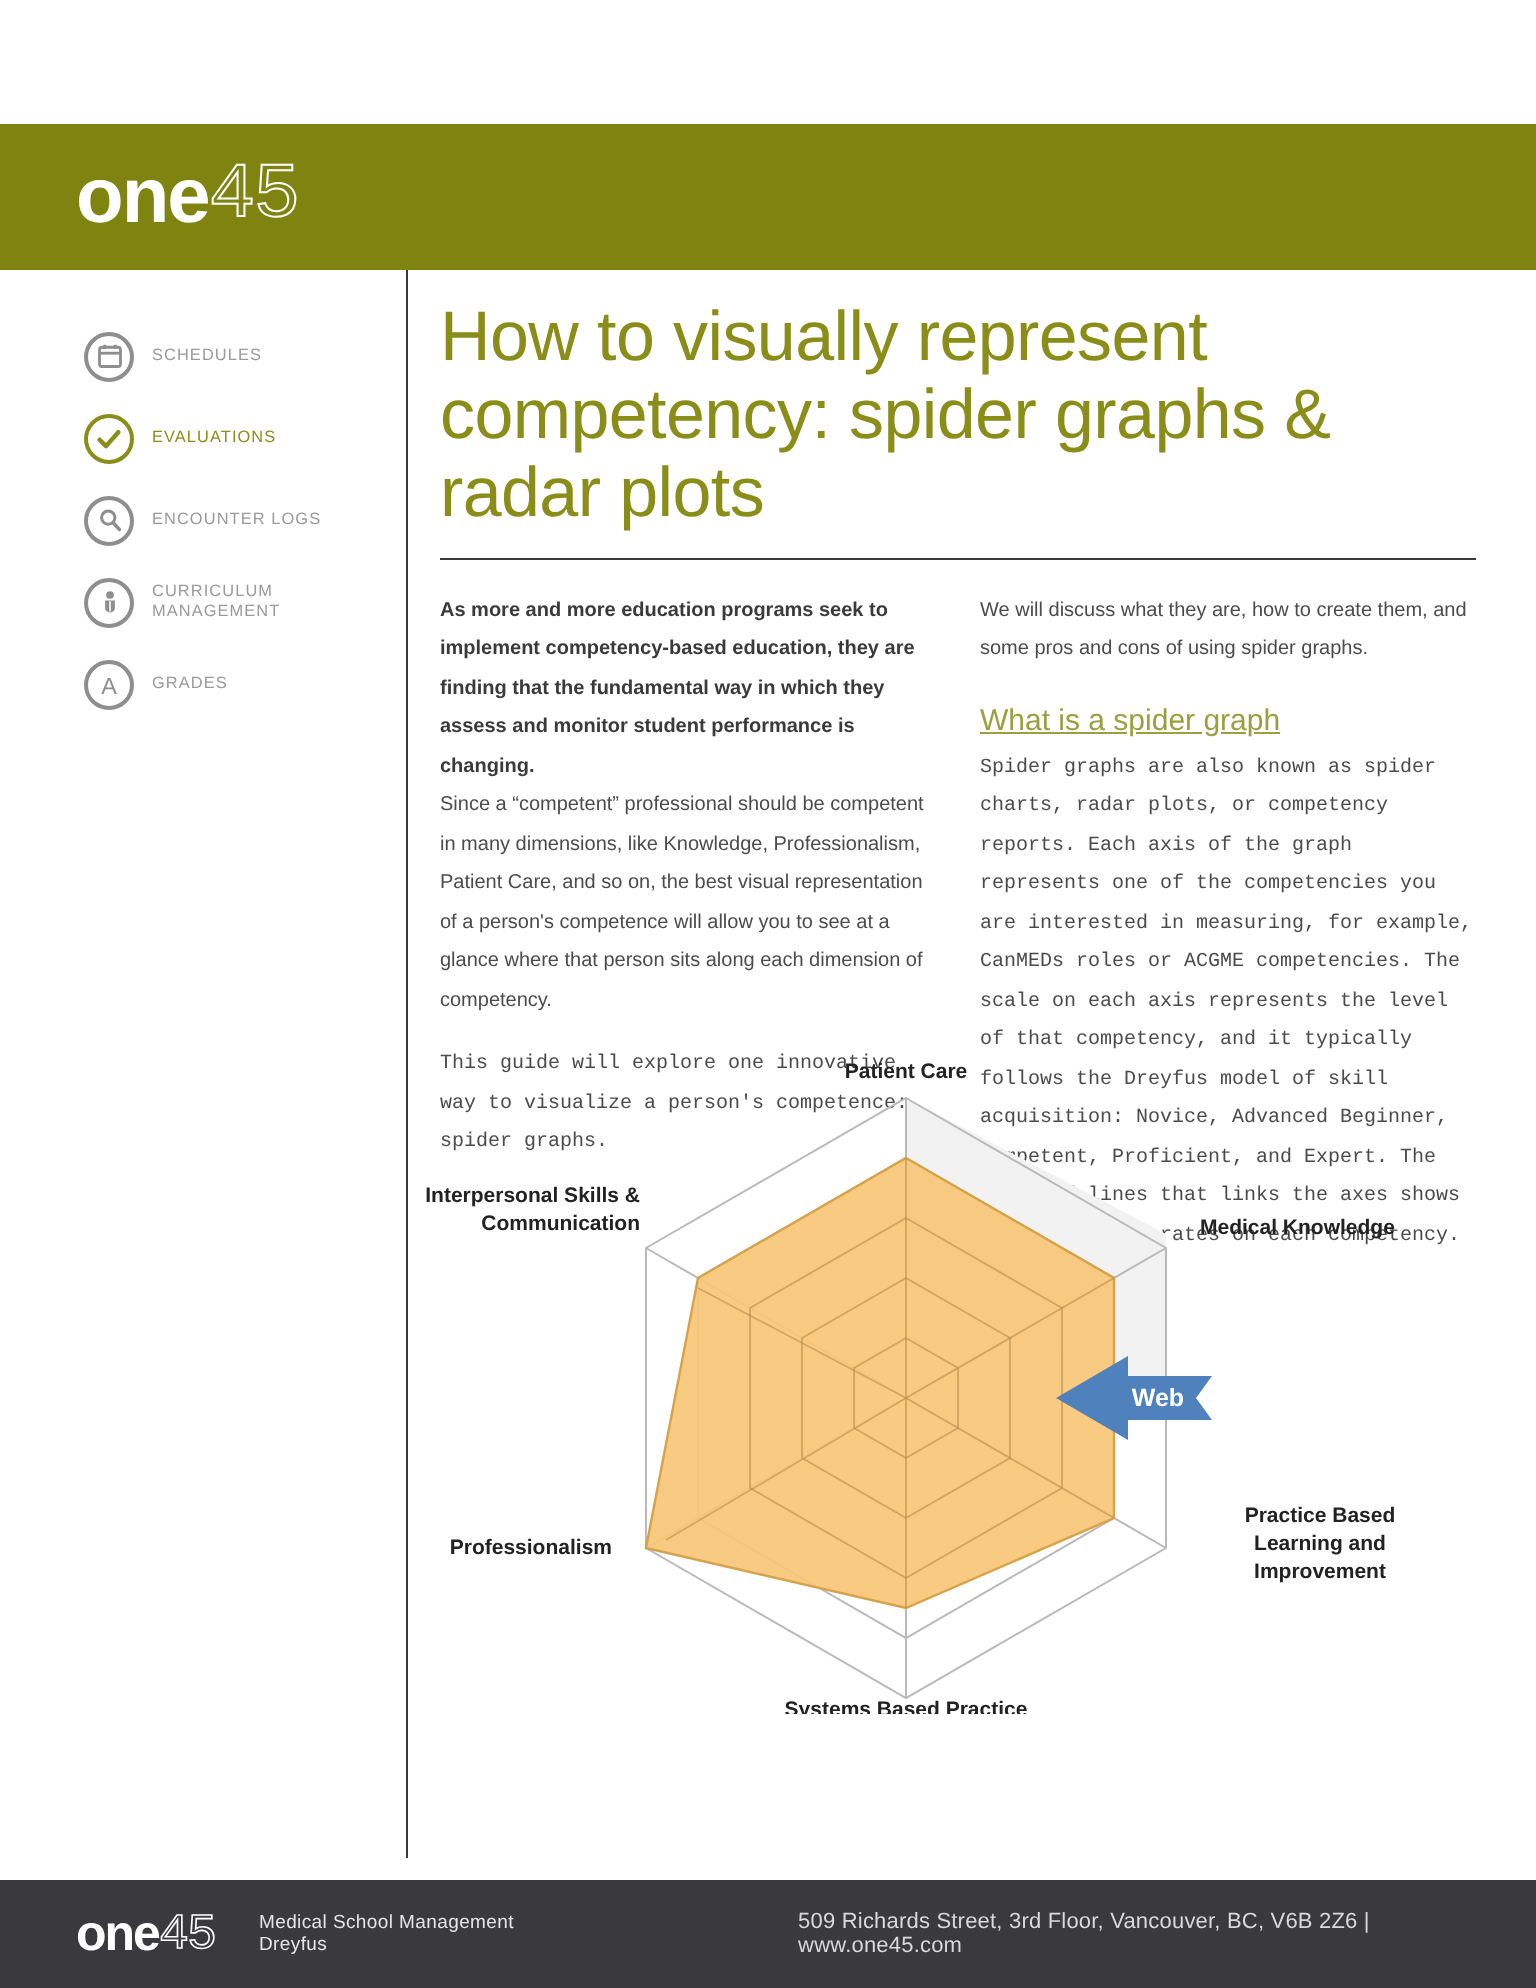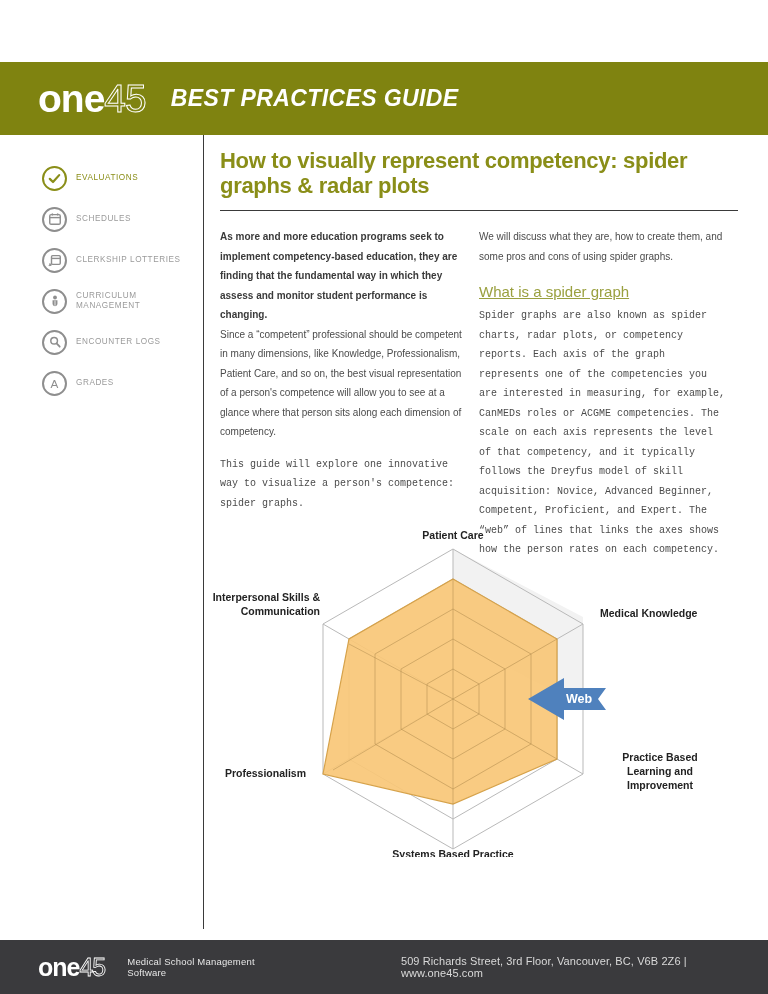--- a/index.html
+++ b/index.html
@@ -15,21 +15,21 @@
   #header{
     height:73px;background:#7f8310;
     display:flex;align-items:center;
     padding-left:38px;box-sizing:border-box;
   }
   .logo{display:flex;align-items:flex-end;line-height:1;}
   .logo .logo-one{
     font-size:39px;font-weight:bold;color:#ffffff;letter-spacing:-1px;
   }
   .logo .logo-45{
-    font-size:39px;color:transparent;letter-spacing:-1px;
+    font-size:39px;color:transparent;letter-spacing:-1px;font-family:Liberation Mono, monospace;
     -webkit-text-stroke:1px #ffffff;
   }
   #header-subtitle{
     margin-left:25px;color:#ffffff;font-style:italic;font-weight:bold;
     font-size:23px;letter-spacing:0.4px;
   }
   
   #body-area{
     position:relative;height:805px;background:#ffffff;
   }
@@ -56,27 +56,27 @@
     letter-spacing:0.55px;line-height:1.25;text-transform:uppercase;
   }
   .nav-item.active .nav-ico{border-color:#8a8e18;color:#8a8e18;}
   .nav-item.active .nav-label{color:#8a8e18;}
   
   #main{
     position:absolute;left:204px;top:0;width:564px;height:794px;
     padding:14px 28px 0 10px;box-sizing:border-box;
   }
   #page-title{
-    color:#8a8e18;font-size:22px;line-height:1.12;font-weight:bold;
+    color:#8a8e18;font-size:35px;line-height:1.12;font-weight:normal;
     margin:0 0 0 6px;letter-spacing:-0.3px;
   }
   #title-rule{
     height:1px;background:#3a3a3a;margin:12px 0 0 6px;width:518px;
   }
-  .columns{display:flex;gap:11px;margin:16px 0 0 6px;}
+  .columns{display:flex;gap:22px;margin:16px 0 0 6px;}
   .col{width:248px;}
   .lead{
     font-size:10px;font-weight:bold;color:#3a3a3a;line-height:1.95;margin:0;
   }
   .sub-head{
     color:#9aa03f;font-size:15px;font-weight:normal;margin:17px 0 6px 0;text-decoration:underline;
   }
   .para{
     font-size:10px;color:#4b4b4b;line-height:1.95;margin:0 0 13px 0;
   }
@@ -103,81 +103,69 @@
 </head>
 <body>
 
 <div id="top-strip"></div>
 
 <div id="header">
   <div class="logo">
     <span class="logo-one">one</span>
       <span class="logo-45">45</span>
   </div>
-  <div id="header-subtitle">BEST PRACTICES GUIDE</div>
 </div>
 
 <div id="body-area">
 
   <div id="vrule"></div>
 
   <div id="sidebar">
-
-    <div class="nav-item active">
-      <span class="nav-ico">
-        <svg width="15" height="15" viewBox="0 0 16 16">
-          <polyline points="3,8.4 6.4,11.8 13,4.4" fill="none" stroke="currentColor" stroke-width="2.4" stroke-linecap="round" stroke-linejoin="round"></polyline>
-        </svg>
-      </span>
-      <span class="nav-label">EVALUATIONS</span>
-    </div>
 
     <div class="nav-item">
       <span class="nav-ico">
         <svg width="14" height="14" viewBox="0 0 16 16">
           <rect x="2" y="3" width="12" height="11" rx="1.5" fill="none" stroke="currentColor" stroke-width="1.6"></rect>
           <line x1="2" y1="6.4" x2="14" y2="6.4" stroke="currentColor" stroke-width="1.6"></line>
           <line x1="5" y1="1.6" x2="5" y2="4" stroke="currentColor" stroke-width="1.6"></line>
           <line x1="11" y1="1.6" x2="11" y2="4" stroke="currentColor" stroke-width="1.6"></line>
         </svg>
       </span>
       <span class="nav-label">SCHEDULES</span>
     </div>
 
+    <div class="nav-item active">
+      <span class="nav-ico">
+        <svg width="15" height="15" viewBox="0 0 16 16">
+          <polyline points="3,8.4 6.4,11.8 13,4.4" fill="none" stroke="currentColor" stroke-width="2.4" stroke-linecap="round" stroke-linejoin="round"></polyline>
+        </svg>
+      </span>
+      <span class="nav-label">EVALUATIONS</span>
+    </div>
+
+
     <div class="nav-item">
       <span class="nav-ico">
         <svg width="14" height="14" viewBox="0 0 16 16">
-          <rect x="4" y="3" width="10" height="10" rx="1.2" fill="none" stroke="currentColor" stroke-width="1.6"></rect>
-          <line x1="4" y1="6.2" x2="14" y2="6.2" stroke="currentColor" stroke-width="1.6"></line>
-          <path d="M4 13 L1.6 14.4" stroke="currentColor" stroke-width="1.4"></path>
-          <text x="0.6" y="14.6" font-size="5" fill="currentColor" font-family="sans-serif">A</text>
-        </svg>
-      </span>
-      <span class="nav-label">CLERKSHIP LOTTERIES</span>
+          <circle cx="7" cy="6.6" r="3.8" fill="none" stroke="currentColor" stroke-width="1.7"></circle>
+          <line x1="9.8" y1="9.6" x2="13.4" y2="13.4" stroke="currentColor" stroke-width="2" stroke-linecap="round"></line>
+        </svg>
+      </span>
+      <span class="nav-label">ENCOUNTER LOGS</span>
     </div>
 
     <div class="nav-item">
       <span class="nav-ico">
         <svg width="14" height="14" viewBox="0 0 16 16">
           <circle cx="8" cy="4" r="2.2" fill="currentColor"></circle>
           <path d="M5.2 7.2 h5.6 v4.2 q0 2.2 -2.8 2.6 q-2.8 -0.4 -2.8 -2.6 z" fill="currentColor"></path>
           <line x1="8" y1="7.6" x2="8" y2="13.4" stroke="#ffffff" stroke-width="0.9"></line>
         </svg>
       </span>
       <span class="nav-label">CURRICULUM MANAGEMENT</span>
-    </div>
-
-    <div class="nav-item">
-      <span class="nav-ico">
-        <svg width="14" height="14" viewBox="0 0 16 16">
-          <circle cx="7" cy="6.6" r="3.8" fill="none" stroke="currentColor" stroke-width="1.7"></circle>
-          <line x1="9.8" y1="9.6" x2="13.4" y2="13.4" stroke="currentColor" stroke-width="2" stroke-linecap="round"></line>
-        </svg>
-      </span>
-      <span class="nav-label">ENCOUNTER LOGS</span>
     </div>
 
     <div class="nav-item">
       <span class="nav-ico">
         <svg width="15" height="15" viewBox="0 0 16 16">
           <text x="8" y="12.6" font-size="12.5" fill="currentColor" text-anchor="middle" font-family="sans-serif">A</text>
         </svg>
       </span>
       <span class="nav-label">GRADES</span>
     </div>
@@ -270,15 +258,15 @@
     </div>
 
   </div>
 </div>
 
 <div id="footer">
   <div class="logo">
     <span class="logo-one">one</span>
       <span class="logo-45">45</span>
   </div>
-  <div id="footer-tagline">Medical School Management Software</div>
+  <div id="footer-tagline">Medical School Management Dreyfus</div>
   <div id="footer-address">509 Richards Street, 3rd Floor, Vancouver, BC, V6B 2Z6 | www.one45.com</div>
 </div>
 
 </body></html>

